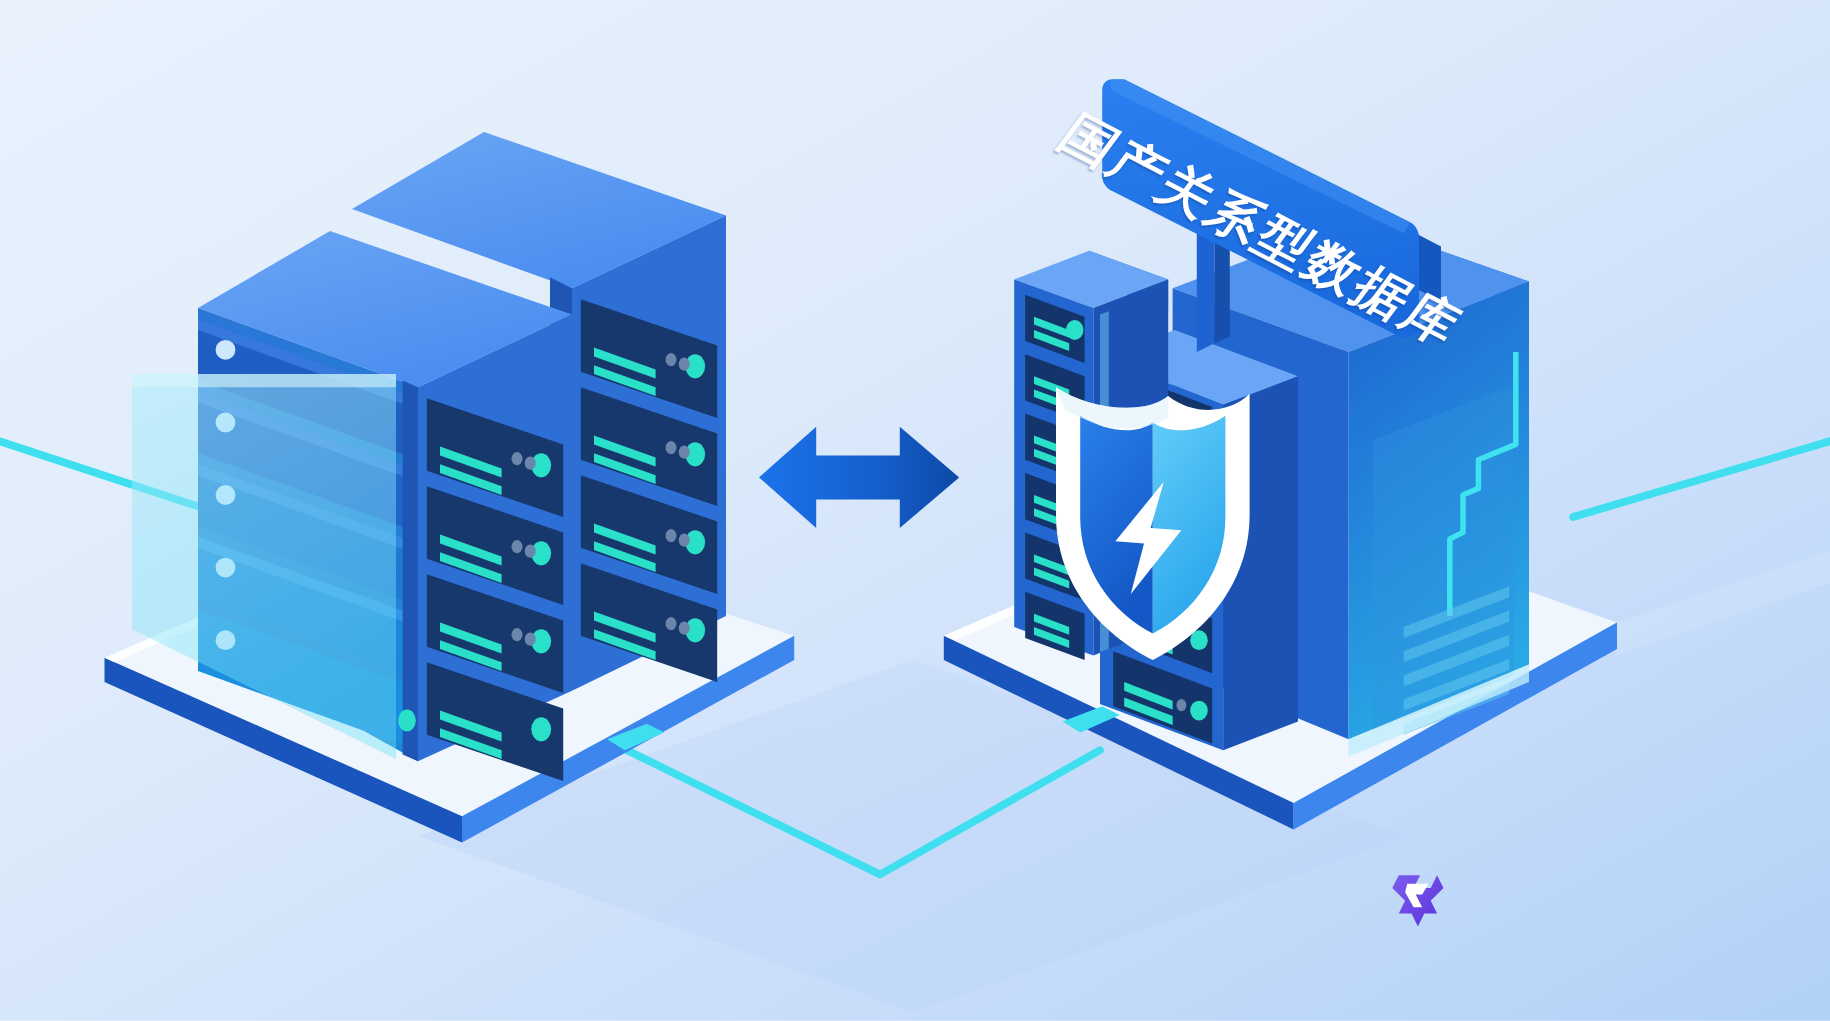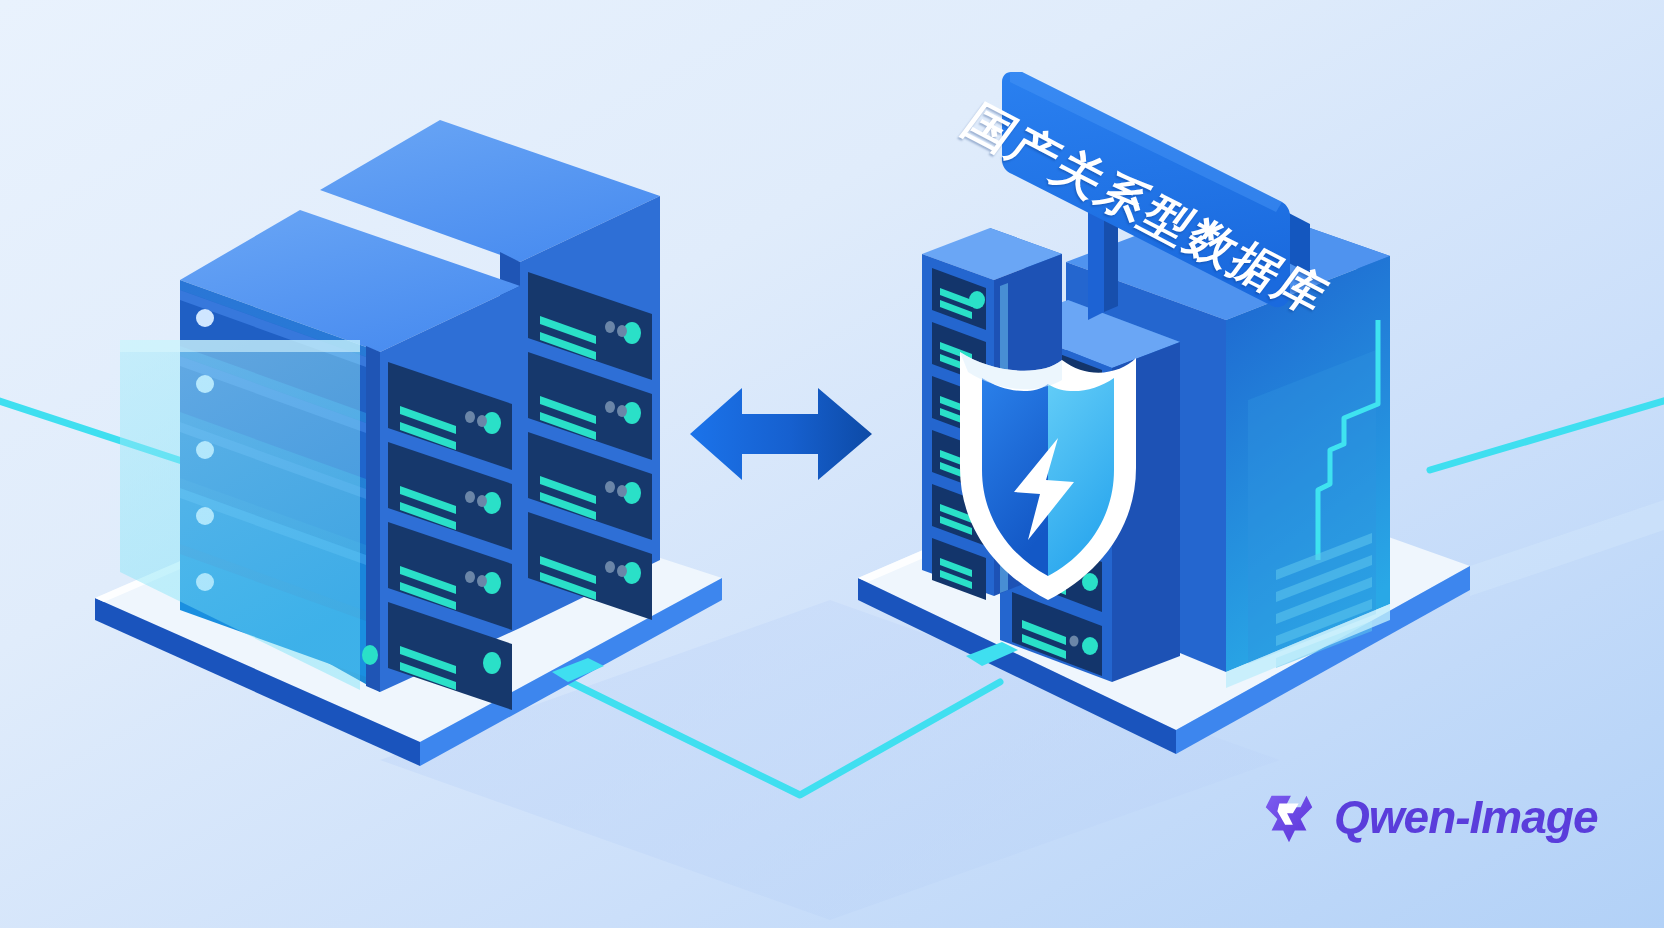--- a/index.html
+++ b/index.html
@@ -378,16 +378,15 @@
     <svg id="wm-logo" viewBox="0 0 64 64">
       <defs>
         <linearGradient id="qg" x1="0" y1="0" x2="1" y2="1">
           <stop offset="0%" stop-color="#7c5cf0"></stop>
           <stop offset="100%" stop-color="#5a34d8"></stop>
         </linearGradient>
       </defs>
       <path d="M14 10 L34 10 L28 22 L44 22 L50 10 L56 22 L44 34 L50 46 L38 46 L32 58 L26 46 L14 46 L20 34 L8 22 Z" fill="url(#qg)"></path>
       <path d="M22 18 L42 18 L36 28 L30 28 L36 40 L28 40 L20 26 Z" fill="#ffffff"></path>
     </svg>
-    <div id="wm-text">Qwen-Image</div>
   </div>
 
 </div>
 
 </body></html>

